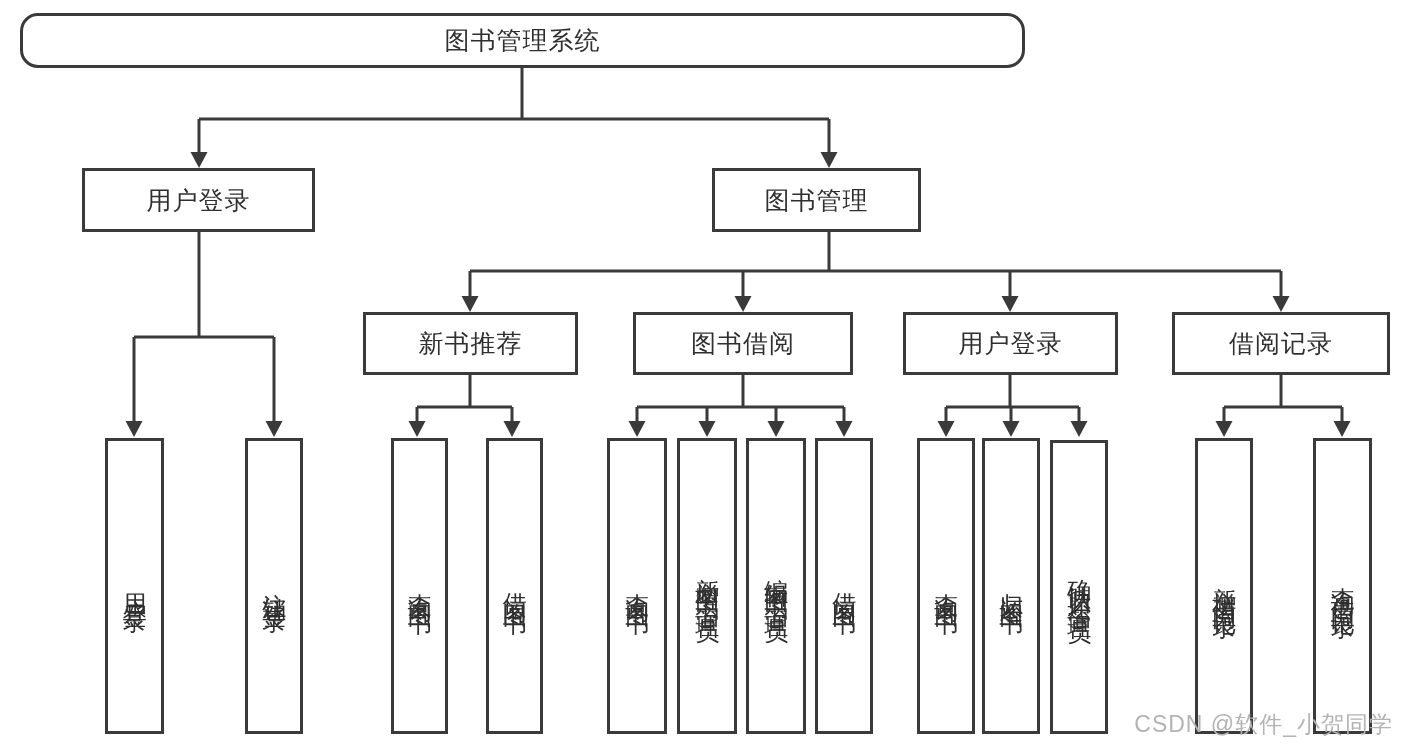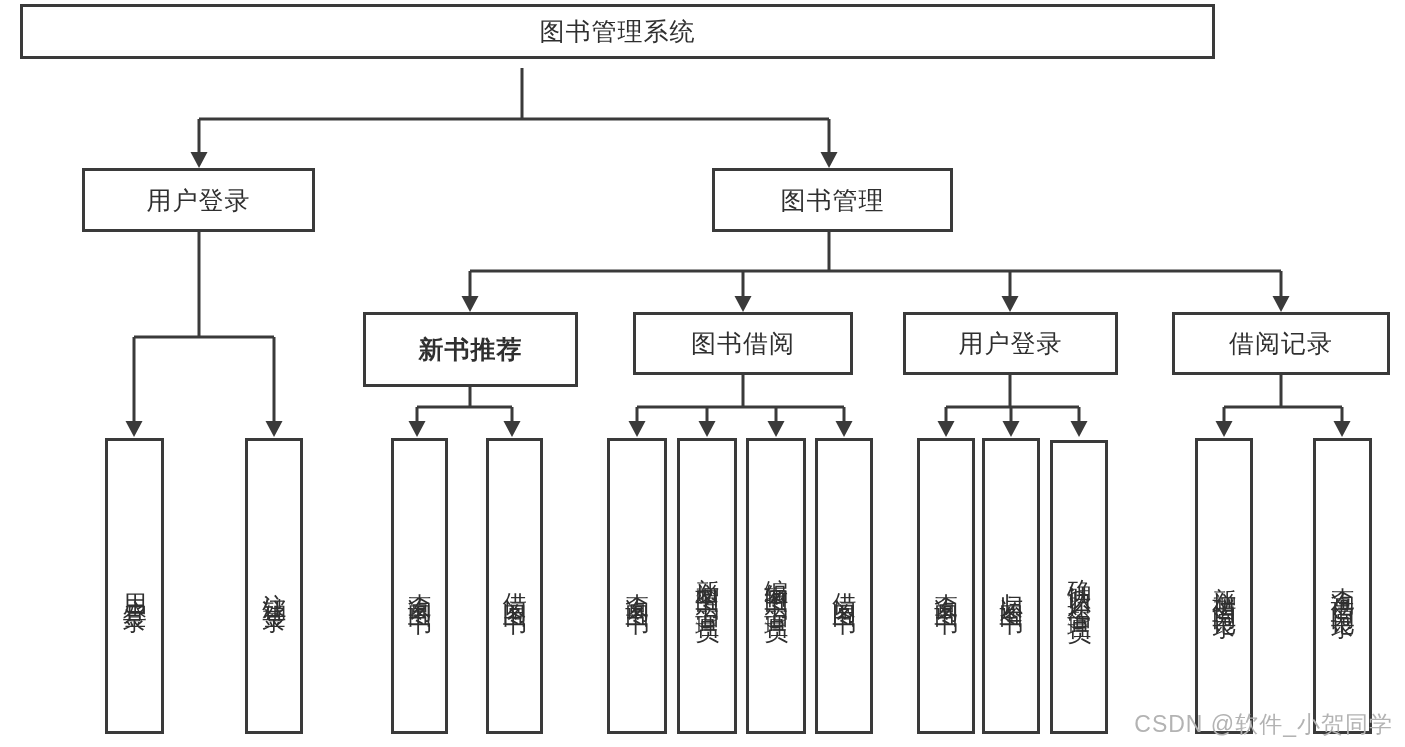--- a/index.html
+++ b/index.html
@@ -74,26 +74,26 @@
       <polygon points="767.5,421 784.5,421 776,437"></polygon>
       <polygon points="835.5,421 852.5,421 844,437"></polygon>
       <polygon points="937.5,421 954.5,421 946,437"></polygon>
       <polygon points="1002.5,421 1019.5,421 1011,437"></polygon>
       <polygon points="1070.5,421 1087.5,421 1079,437"></polygon>
       <polygon points="1215.5,421 1232.5,421 1224,437"></polygon>
       <polygon points="1333.5,421 1350.5,421 1342,437"></polygon>
     </g>
   </svg>
 
-  <div class="box hbox" style="left:20px;top:4px;width:1195px;height:55px;">图书管理系统</div>
+  <div class="box hbox" style="left:20px;top:13px;width:1005px;height:55px;border-radius:18px;">图书管理系统</div>
 
   <div class="box hbox" style="left:82px;top:168px;width:233px;height:64px;">用户登录</div>
-  <div class="box hbox" style="left:712px;top:168px;width:241px;height:64px;">图书管理</div>
+  <div class="box hbox" style="left:712px;top:168px;width:209px;height:64px;">图书管理</div>
 
-  <div class="box hbox" style="left:363px;top:312px;width:215px;height:75px;font-weight:bold;">新书推荐</div>
+  <div class="box hbox" style="left:363px;top:312px;width:215px;height:63px;">新书推荐</div>
   <div class="box hbox" style="left:633px;top:312px;width:220px;height:63px;">图书借阅</div>
   <div class="box hbox" style="left:903px;top:312px;width:215px;height:63px;">用户登录</div>
   <div class="box hbox" style="left:1172px;top:312px;width:218px;height:63px;">借阅记录</div>
 
   <div class="box leaf" style="left:105px;top:438px;width:59px;height:296px;">
     <span class="vtext">用户登录</span>
   </div>
   <div class="box leaf" style="left:245px;top:438px;width:58px;height:296px;">
     <span class="vtext">注销登录</span>
   </div>

